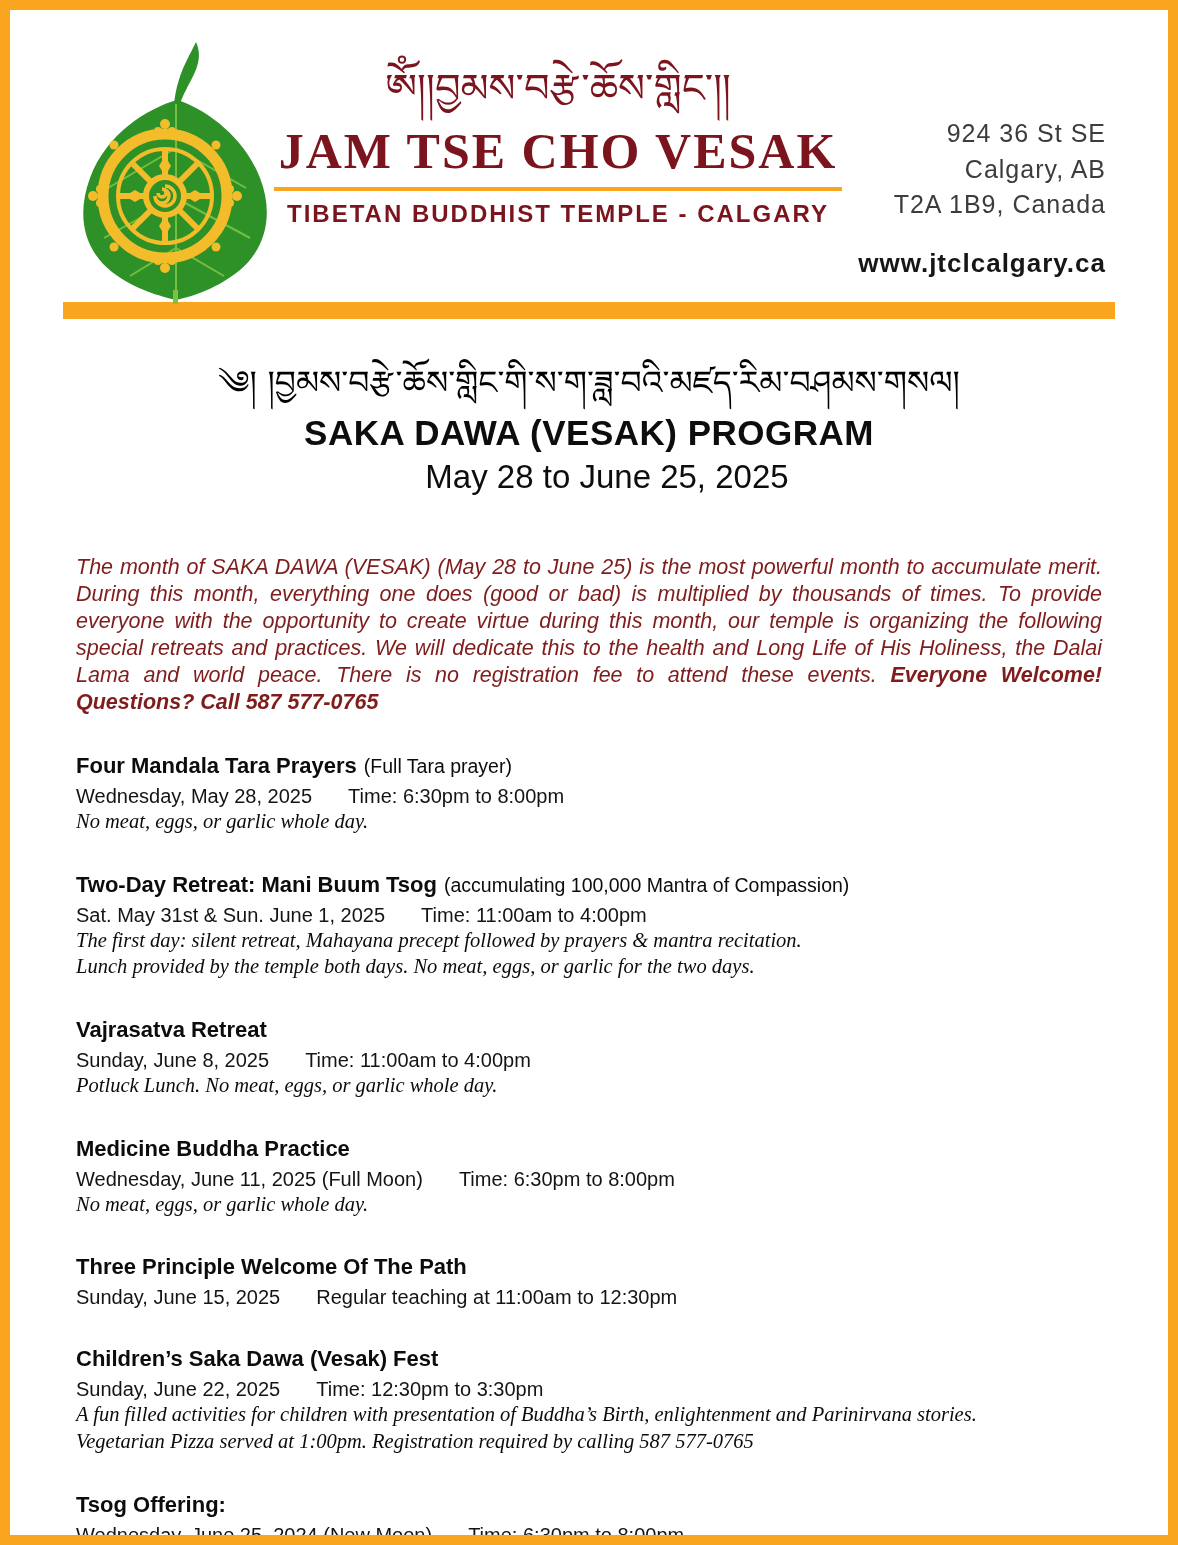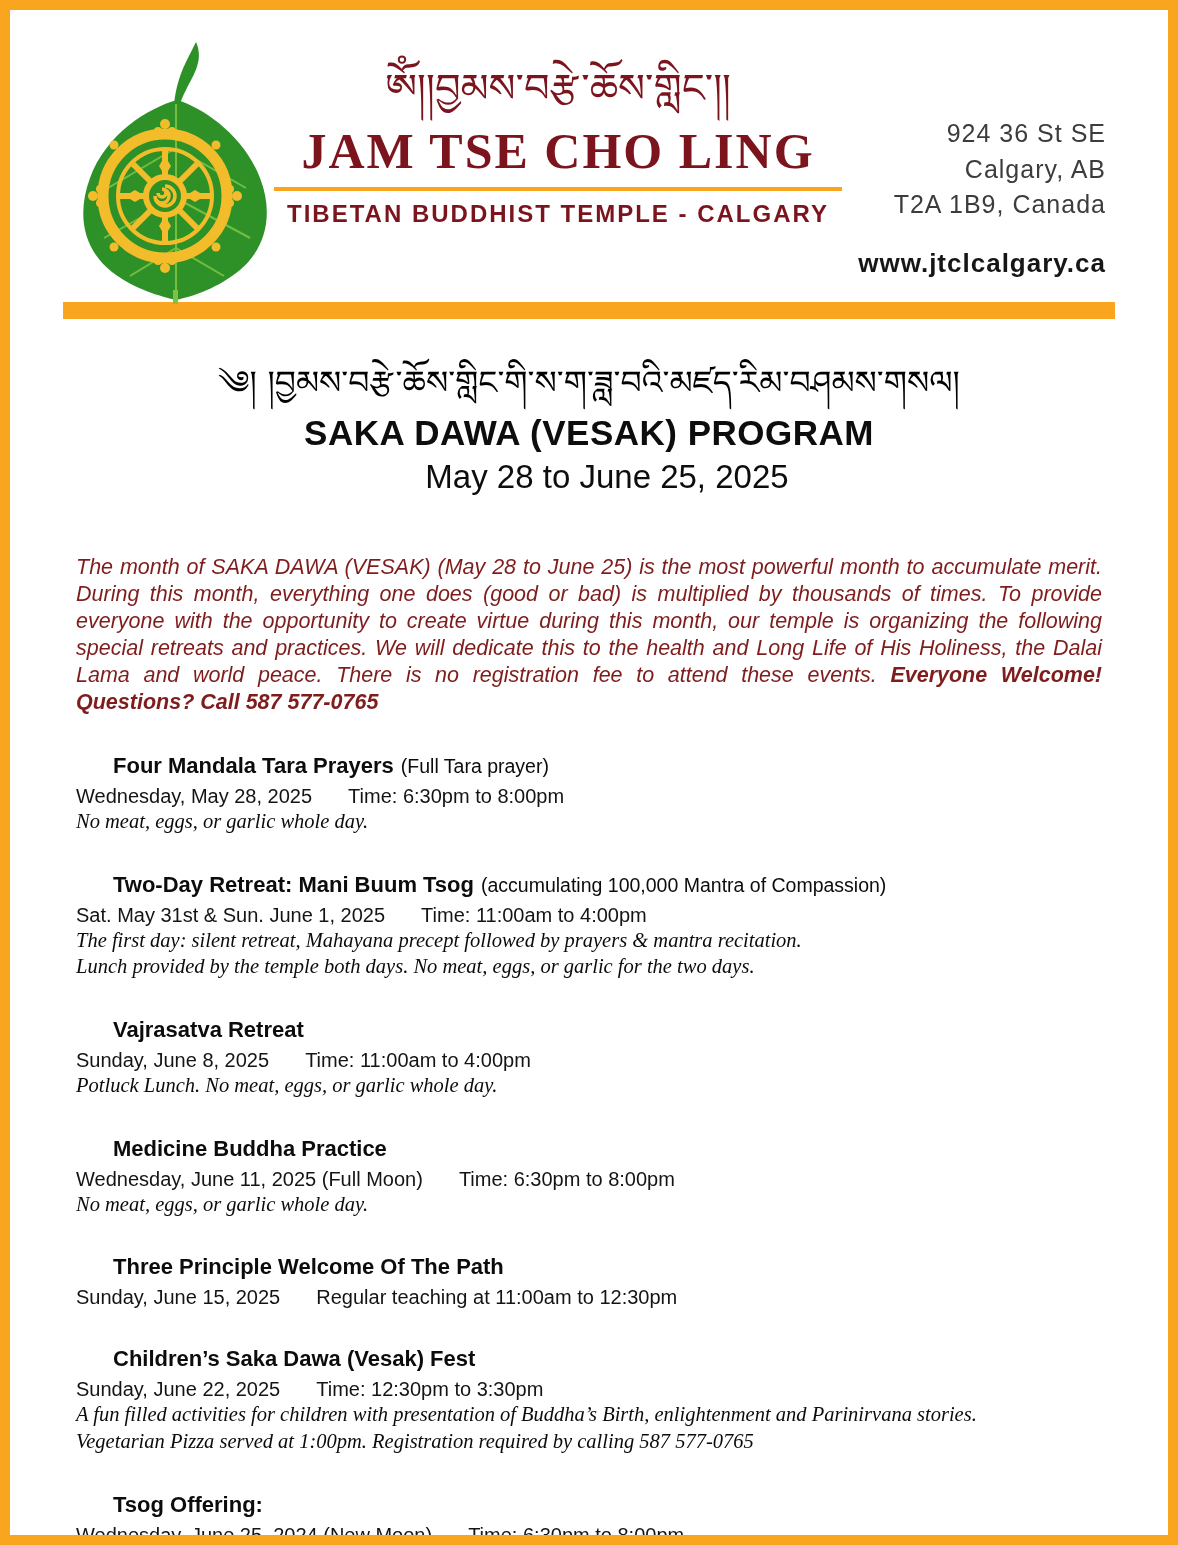--- a/index.html
+++ b/index.html
@@ -43,21 +43,21 @@
 
   .content { padding:0 66px; }
   .intro {
     margin-top:58px; text-align:justify;
     font-family:Liberation Sans, sans-serif; font-style:italic;
     font-size:21.5px; line-height:1.26; color:#7f1d1d;
   }
   .intro .bold-tail { font-weight:bold; }
 
   .event { margin-top:37px; }
-  .event-title { font-size:22px; font-weight:bold; color:#0c0c0c;margin-left:37px; }
+  .event-title { font-size:22px; font-weight:bold; color:#0c0c0c; }
   .event-title .title-note { font-weight:normal; font-size:19.5px; margin-left:7px; }
   .event-when { font-size:20px; color:#141414; margin-top:6px; }
   .event-when .time { margin-left:36px; }
   .event-note {
     font-family:"Liberation Serif", serif; font-style:italic;
     font-size:20.5px; color:#0b0b0b; line-height:1.3;
   }
 </style>
 </head>
 <body>
@@ -137,21 +137,21 @@
           <g transform="translate(138,209)">
               <circle r="4.5"></circle>
             </g>
         </g>
       </g>
     </svg>
   </div>
 
   <div class="brand">
     <div class="tibetan-header">ༀ།།བྱམས་བརྩེ་ཆོས་གླིང་།།</div>
-    <div class="org-name">JAM TSE CHO LING</div>
+    <div class="org-name">JAM TSE CHO VESAK</div>
     <div class="org-rule"></div>
     <div class="org-sub">TIBETAN BUDDHIST TEMPLE - CALGARY</div>
   </div>
 
   <div class="address">
     <div>924 36 St SE</div>
     <div>Calgary, AB</div>
     <div>T2A 1B9, Canada</div>
     <div class="website">www.jtclcalgary.ca</div>
   </div>

